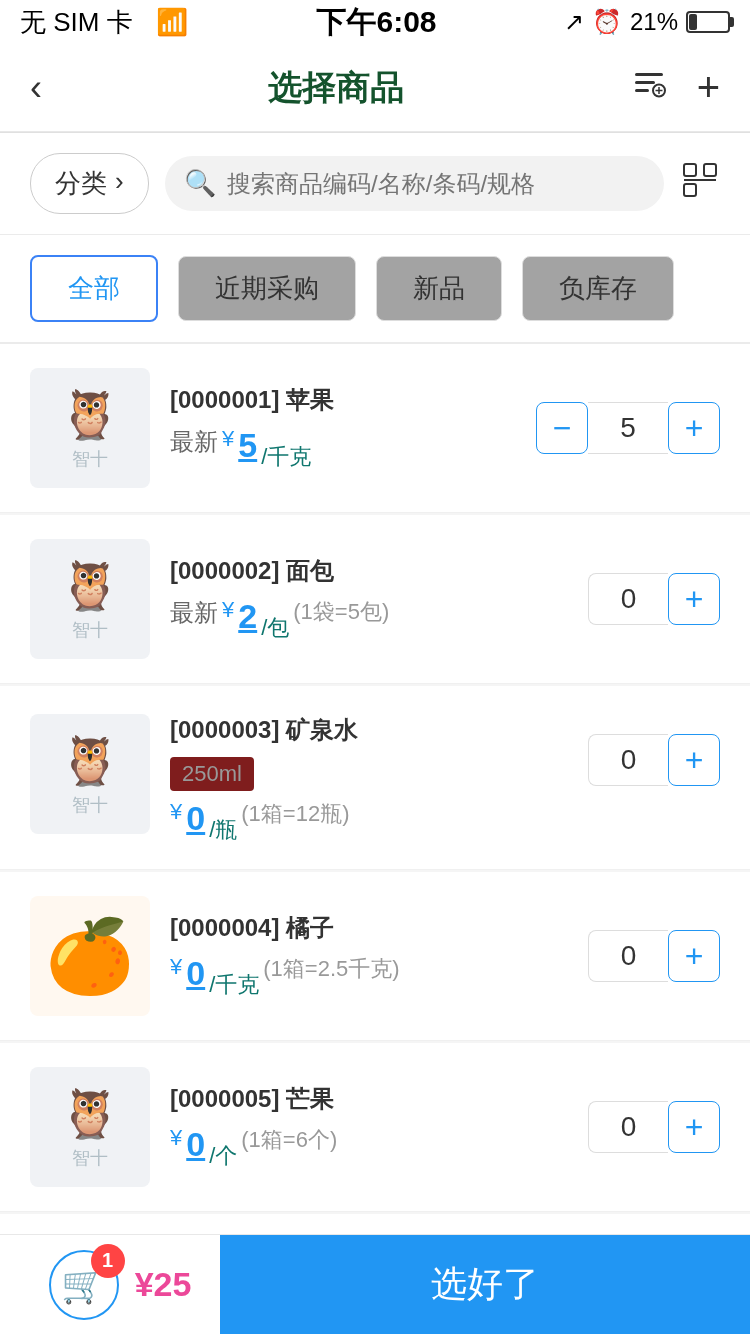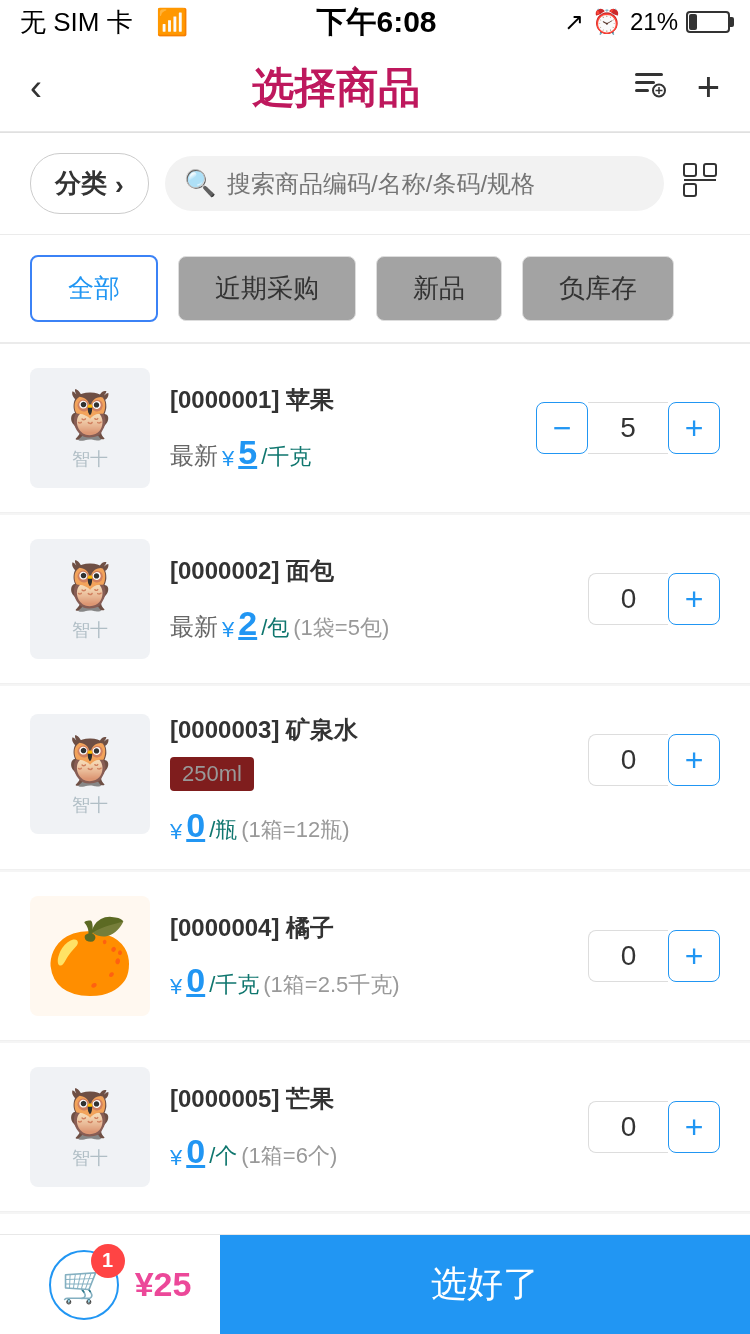--- a/index.html
+++ b/index.html
@@ -59,23 +59,23 @@
       justify-content: space-between;
       padding: 0 30px;
       border-bottom: 1px solid #e8e8e8;
     }
     .nav-back {
       font-size: 36px;
       color: #333;
       cursor: pointer;
     }
     .nav-title {
-      font-size: 42px;
+      font-size: 34px;
       font-weight: 600;
-      color: #be185d;
+      color: #14532d;
     }
     .nav-actions { display: flex; align-items: center; gap: 30px; }
     .nav-filter-icon, .nav-add-icon {
       font-size: 36px;
       color: #333;
       cursor: pointer;
     }
 
     
     .divider { height: 1px; background: #e0e0e0; }
@@ -90,25 +90,24 @@
       border-bottom: 1px solid #ebebeb;
     }
     .category-btn {
       border: 1px solid #ccc;
       border-radius: 30px;
       padding: 12px 24px;
       font-size: 26px;
       color: #333;
       background: #fff;
       display: flex;
-      align-items: flex-end;
+      align-items: flex-start;
       gap: 8px;
       white-space: nowrap;
       cursor: pointer;
-      font-weight: bold;
     }
     .search-box {
       flex: 1;
       background: #f2f2f2;
       border-radius: 30px;
       display: flex;
       align-items: center;
       padding: 12px 20px;
       gap: 10px;
     }
@@ -199,21 +198,21 @@
       padding: 0 20px;
     }
     .product-name {
       font-size: 24px;
       color: #333;
       font-weight: 700;
       margin-bottom: 10px;
     }
     .product-price-row {
       display: flex;
-      align-items: flex-end;
+      align-items: flex-start;
       gap: 4px;
       font-size: 24px;
       color: #666;
     }
     .price-label { color: #666; }
     .price-currency { color: #2196F3; font-size: 22px; }
     .price-value {
       color: #2196F3;
       font-size: 34px;
       font-weight: 700;

